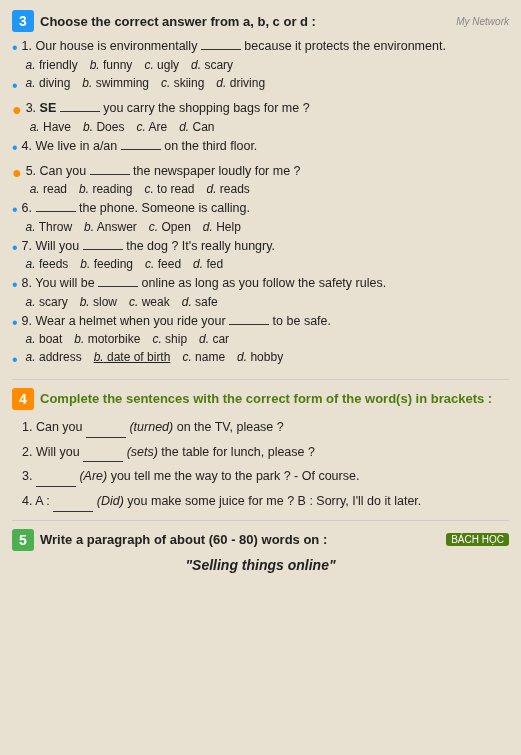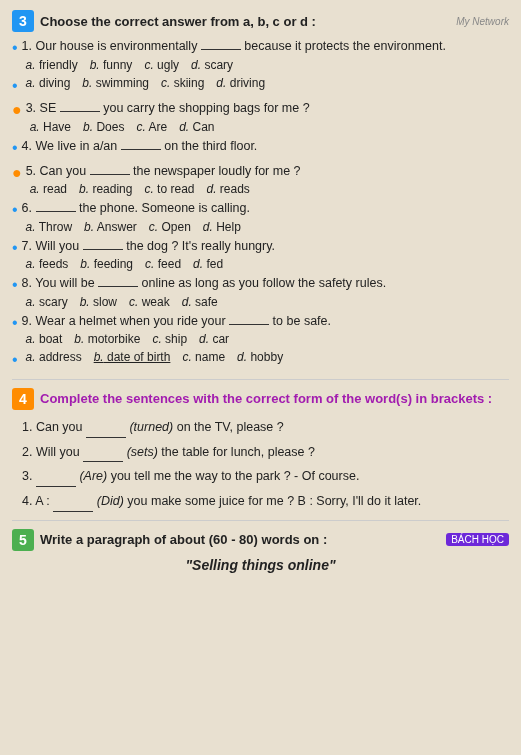--- a/index.html
+++ b/index.html
@@ -68,21 +68,21 @@
       flex: 1;
     }
 
     .q-text {
       font-size: 12.5px;
       line-height: 1.4;
       margin-bottom: 2px;
     }
 
     .q-text strong {
-      font-weight: normal;
+      font-weight: bold;
     }
 
     .options-row {
       display: flex;
       flex-wrap: wrap;
       gap: 6px 0;
       font-size: 12px;
       padding-left: 4px;
     }
 
@@ -123,21 +123,21 @@
       align-items: center;
       justify-content: center;
       border-radius: 3px;
       margin-right: 6px;
       flex-shrink: 0;
     }
 
     .section4-title {
       font-weight: bold;
       font-size: 13px;
-      color: #a21caf;
+      color: #4d7c0f;
     }
 
     .sentence-item {
       margin-bottom: 5px;
       font-size: 12.5px;
       line-height: 1.5;
       padding-left: 10px;
     }
 
     .bracket-word {
@@ -167,21 +167,21 @@
       flex-shrink: 0;
     }
 
     .section5-title {
       font-weight: bold;
       font-size: 13px;
     }
 
     .tag-right {
       margin-left: auto;
-      background: #6d28d9;
+      background: #4d7c0f;
       color: white;
       font-size: 10px;
       padding: 1px 5px;
       border-radius: 3px;
     }
 
     .topic-title {
       text-align: center;
       font-style: italic;
       font-weight: bold;

